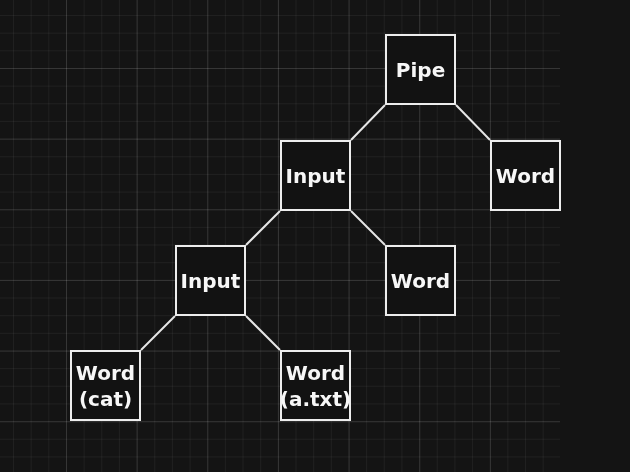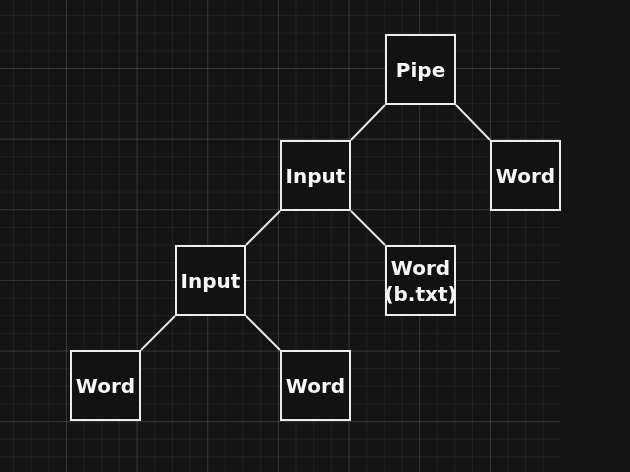--- a/index.html
+++ b/index.html
@@ -71,21 +71,22 @@
       <span class="label">Input</span>
     </div>
     <div class="node" style="left: 490px; top: 140px; width: 71px; height: 71px;">
       <span class="label">Word</span>
     </div>
     <div class="node" style="left: 175px; top: 245px; width: 71px; height: 71px;">
       <span class="label">Input</span>
     </div>
     <div class="node" style="left: 385px; top: 245px; width: 71px; height: 71px;">
       <span class="label">Word</span>
-      <span class="sublabel">(b.txt)</span>
     </div>
     <div class="node" style="left: 70px; top: 350px; width: 71px; height: 71px;">
       <span class="label">Word</span>
+      <span class="sublabel">(cat)</span>
     </div>
     <div class="node" style="left: 280px; top: 350px; width: 71px; height: 71px;">
       <span class="label">Word</span>
+      <span class="sublabel">(a.txt)</span>
     </div>
   </div>
 
 </body></html>

